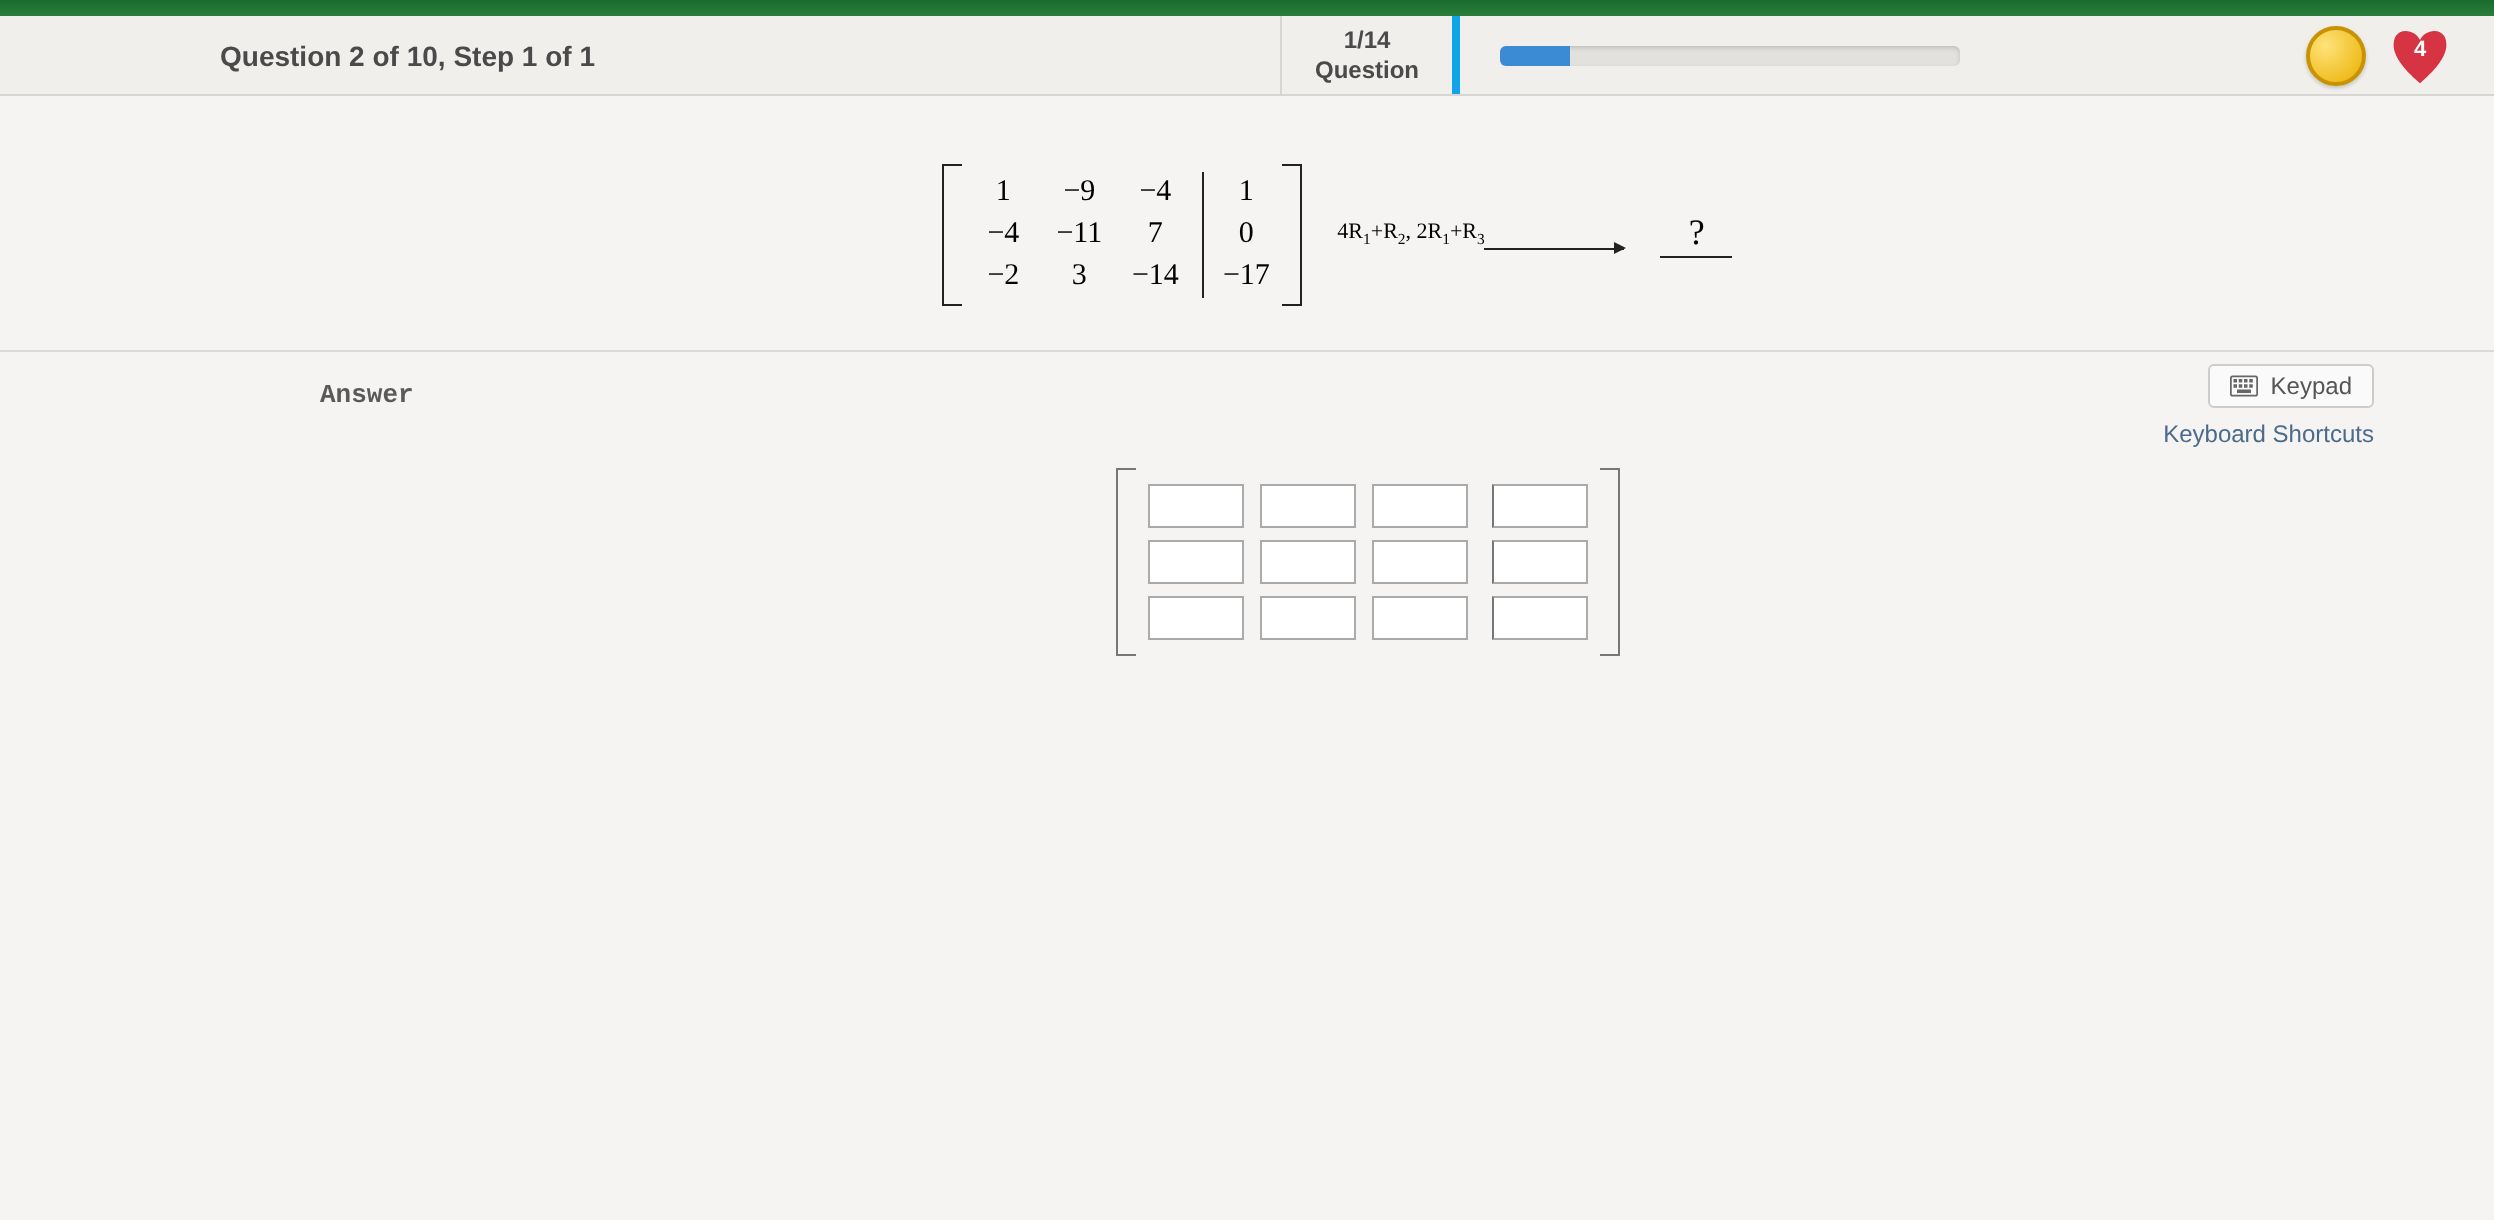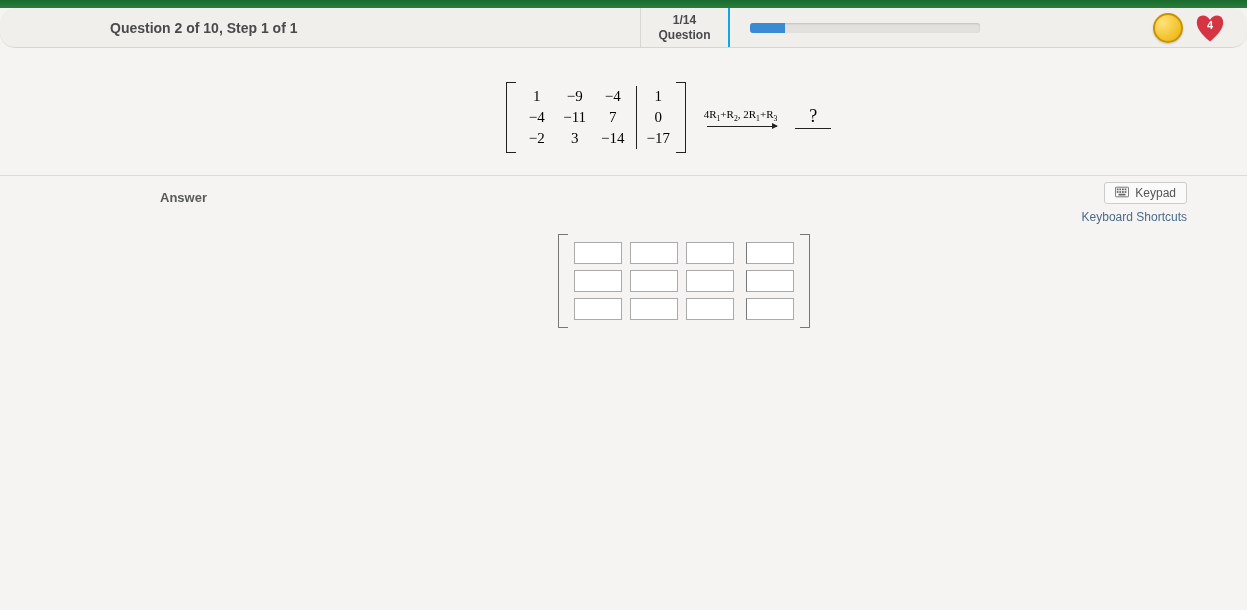--- a/index.html
+++ b/index.html
@@ -16,37 +16,36 @@
     background: linear-gradient(#1a6b2e,#2a7d3a);
   }
   .header {
     display: flex;
     align-items: center;
     height: 40px;
     border-bottom: 1px solid #d8d6d3;
     background: #f0efec;
     padding: 0 20px 0 110px;
     gap: 10px;
-    border-radius: 15px;
   }
   .qtitle {
     font-size: 14px;
     font-weight: bold;
     color: #4a4a4a;
     flex: 0 0 520px;
   }
   .score {
     text-align: center;
     font-size: 12px;
     font-weight: bold;
     color: #4a4a4a;
     line-height: 1.2;
     padding: 0 16px;
     border-left: 1px solid #d8d6d3;
-    border-right: 2px solid #0ea5e9;
+    border-right: 4px solid #0ea5e9;
     height: 100%;
     display: flex;
     flex-direction: column;
     justify-content: center;
     width: 90px;
   }
   .progress-wrap {
     flex: 1;
     display: flex;
     align-items: center;
@@ -109,21 +108,21 @@
   .mrows {
     display: flex; flex-direction: column; padding: 4px 2px;
   }
   .mrow { display: flex; }
   .mc { width: 38px; text-align: center; font-size: 15px; padding: 2px 0; }
   .augbar {
     border-left: 1px solid #222;
     padding-left: 6px; margin-left: 4px;
   }
   .oparrow {
-    display: flex; flex-direction: column; align-items: flex-end;
+    display: flex; flex-direction: row; align-items: flex-end;
     font-size: 12px;
   }
   .oplabel { font-size: 11px; white-space: nowrap; }
   .oparrow .arrow {
     width: 70px; height: 1px; background: #222; position: relative; margin-top:2px;
   }
   .oparrow .arrow::after {
     content:""; position:absolute; right:-1px; top:-3px;
     border-left:6px solid #222; border-top:3.5px solid transparent; border-bottom:3.5px solid transparent;
   }
@@ -133,28 +132,28 @@
     border-bottom: 1px solid #222;
     padding: 0 14px 1px;
   }
   .divider { border-top: 1px solid #dcdad6; margin: 0 -40px 0 -130px; }
   .answer-sec {
     padding: 14px 40px 0 160px;
     position: relative;
   }
   .answer-lbl {
     font-size: 13px; font-weight: bold; color: #5a5a5a;
-    position: absolute; left: 160px; top: 14px;
+    position: absolute; left: 160px; top: 14px; font-family: Liberation Mono, monospace;
   }
   .helpers {
     position: absolute; right: 60px; top: 6px; text-align: right;
     font-size: 12px; color: #607080;
   }
   .keypad-btn {
-    display: inline-flex; gap: 6px;
+    display: inline-flex; align-items: center; gap: 6px;
     border: 1px solid #ccc; background:#fafafa; padding: 3px 10px;
     border-radius: 3px; color:#555; font-size:12px; cursor:pointer;
   }
   .keypad-btn svg { width:14px; height:12px; }
   .kbshort { margin-top: 6px; color:#4a6b8a;text-align:center; }
   .ans-matrix-wrap {
     display:flex; justify-content:center; margin-top: 44px;
   }
   .ans-matrix {
     display:inline-flex; align-items:stretch;

